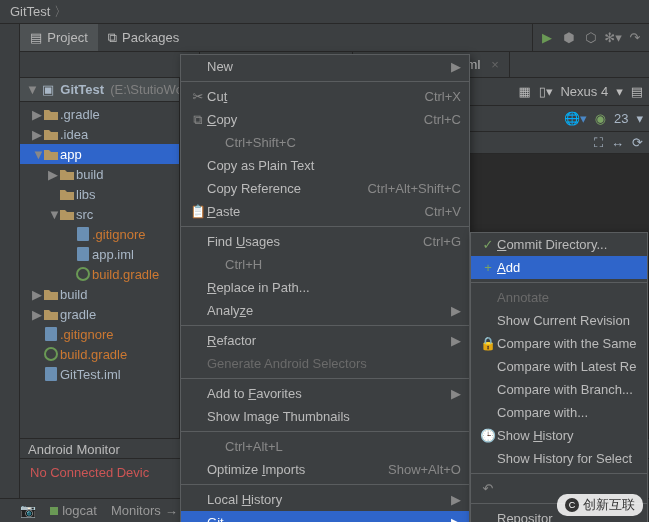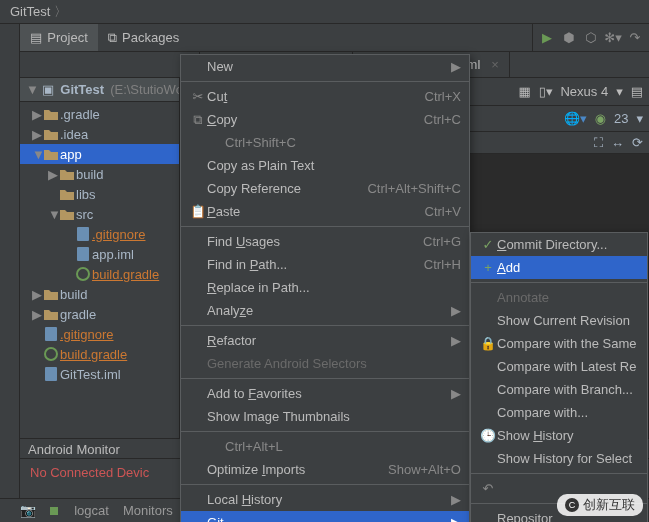--- a/index.html
+++ b/index.html
@@ -13,40 +13,40 @@
 .editor-tabs { display:flex; border-bottom:1px solid #282828; height:26px; }
 .gap-left { width:180px; border-right:1px solid #282828; }
 .etab { display:flex; align-items:center; padding:0 10px; gap:5px; border-right:1px solid #282828; color:#bbb; }
 .etab .x { color:#666; margin-left:6px; }
 .proj-header { background:#4a4f51; height:24px; display:flex; align-items:center; padding:0 6px; gap:6px; border-bottom:1px solid #282828; }
 .tree { padding:2px 0; }
 .tree-row { display:flex; align-items:center; height:20px; padding-left:6px; gap:2px; white-space:nowrap; }
 .tree-row.sel { background:#2f65ca; color:#fff; }
 .arrow { width:10px; text-align:center; color:#888; }
 .fold-icn { width:14px; height:14px; display:inline-flex; align-items:center; justify-content:center; }
-.c-orange { color:#cc7832;text-decoration:underline; }
+.c-orange { color:#cc7832; }
 .c-gray { color:#808080; }
 .sidebar-left { position:absolute; left:0; top:24px; bottom:0; width:20px; background:#3c3f41; border-right:1px solid #282828; }
 .main { position:absolute; left:20px; top:24px; right:0; bottom:0; display:flex; flex-direction:column; }
 .split { display:flex; flex:1; min-height:0; }
 .panel-left { width:160px; border-right:1px solid #282828; overflow:hidden; }
 .panel-right { flex:1; display:flex; flex-direction:column; }
 .design-bar { height:28px; border-bottom:1px solid #282828; display:flex; align-items:center; padding:0 6px; gap:8px; color:#bbb; }
 .design-bar2 { height:26px; border-bottom:1px solid #282828; display:flex; align-items:center; padding:0 6px; gap:8px; }
 .globe { color:#4a88c7; }
 .preview { flex:1; background:#2b2b2b; display:flex; justify-content:center; padding-top:20px; }
 .phone { width:110px; height:180px; background:#1a1a1a; border-radius:14px; padding:14px 6px; }
 .screen { width:100%; height:100%; background:#e8e8e8; }
 .screen .bar { height:18px; background:#5b6a7d; }
 .screen .txt { font-size:8px; color:#333; padding:4px; }
 .bottom-panel { position:absolute; left:20px; right:0; bottom:24px; height:60px; border-top:1px solid #282828; background:#3c3f41; }
 .bp-hdr { height:20px; padding:3px 8px; color:#bbb; border-bottom:1px solid #282828; }
 .nc { color:#cc5555; font-weight:500; padding:6px 10px; }
 .statusbar { position:absolute; left:0; right:0; bottom:0; height:24px; background:#3c3f41; border-top:1px solid #282828; display:flex; align-items:center; padding:0 20px; gap:14px; color:#999; }
-.status-item { display:flex; align-items:center; gap:16px; }
+.status-item { display:flex; align-items:center; gap:4px; }
 
 .ctx { position:absolute; background:#3c3f41; border:1px solid #5a5d5f; box-shadow:2px 2px 8px rgba(0,0,0,.4); }
 .ctx-row { display:flex; align-items:center; height:23px; padding:0 8px; color:#bbb; }
 .ctx-row.sep { height:1px; background:#5a5d5f; margin:3px 0; padding:0; }
 .ctx-row.hl { background:#2f65ca; color:#fff; }
 .ctx-row.dis { color:#6a6a6a; }
 .ctx-icon { width:18px; display:flex; justify-content:center; color:#888; }
 .ctx-label { flex:1; }
 .ctx-short { color:#888; margin-left:18px; }
 .ctx-arrow { color:#888; margin-left:10px; }
@@ -326,21 +326,20 @@
       <span class="ctx-short">Ctrl+V</span>
     </div>
     <div class="ctx-row sep"></div>
     <div class="ctx-row">
       <span class="ctx-icon"></span>
       <span class="ctx-label">Find <span class="u">U</span>sages</span>
       <span class="ctx-short">Ctrl+G</span>
     </div>
     <div class="ctx-row">
       <span class="ctx-icon"></span>
-      <span class="ctx-label">Find in <span class="u">P</span>ath...</span>
       <span class="ctx-short">Ctrl+H</span>
     </div>
     <div class="ctx-row">
       <span class="ctx-icon"></span>
       <span class="ctx-label"><span class="u">R</span>eplace in Path...</span>
     </div>
     <div class="ctx-row">
       <span class="ctx-icon"></span>
       <span class="ctx-label">Analy<span class="u">z</span>e</span>
       <span class="ctx-arrow">▶</span>

